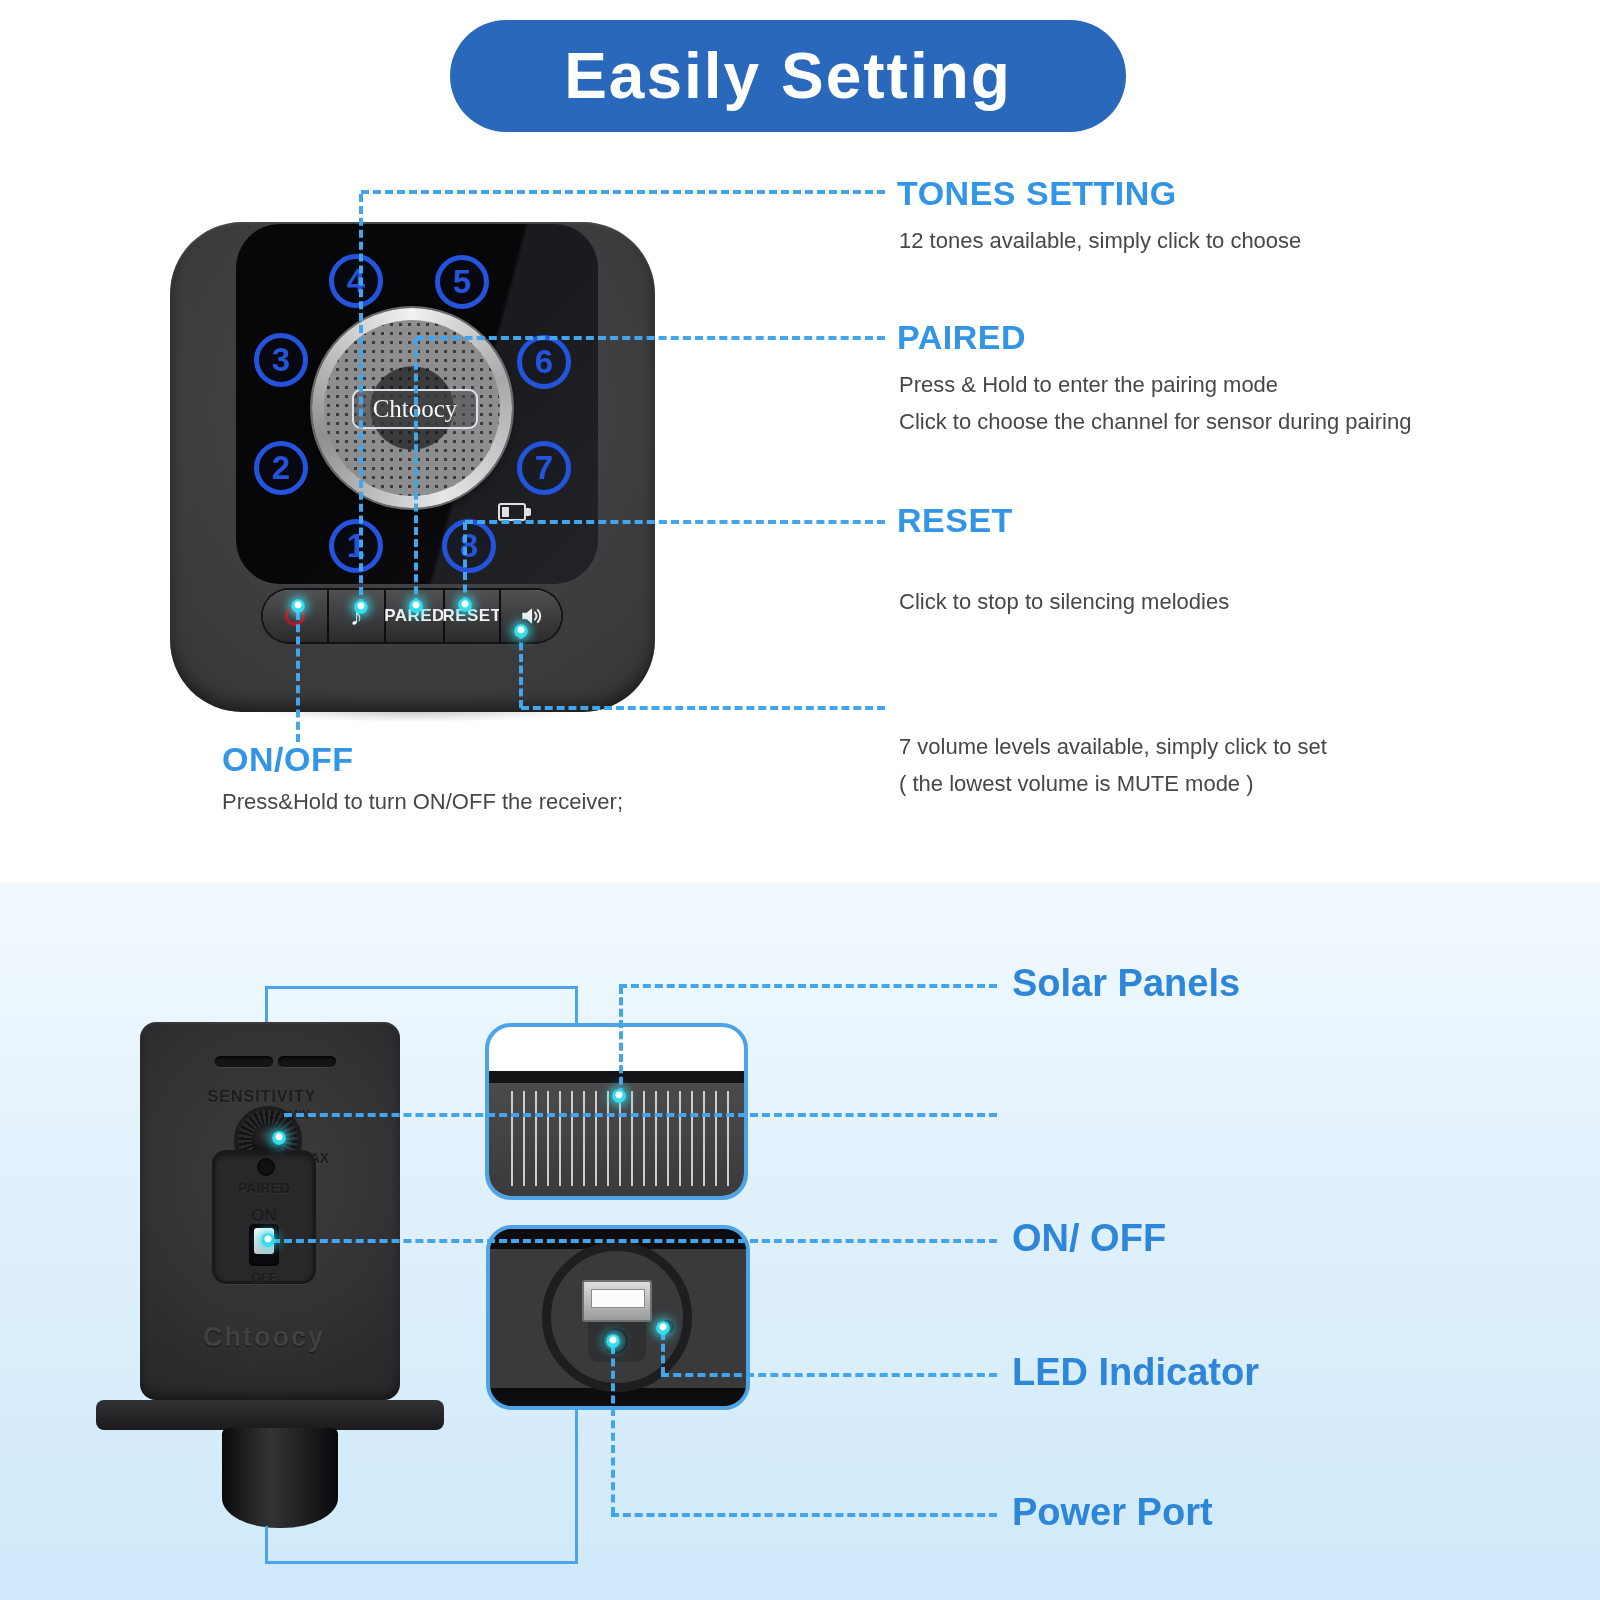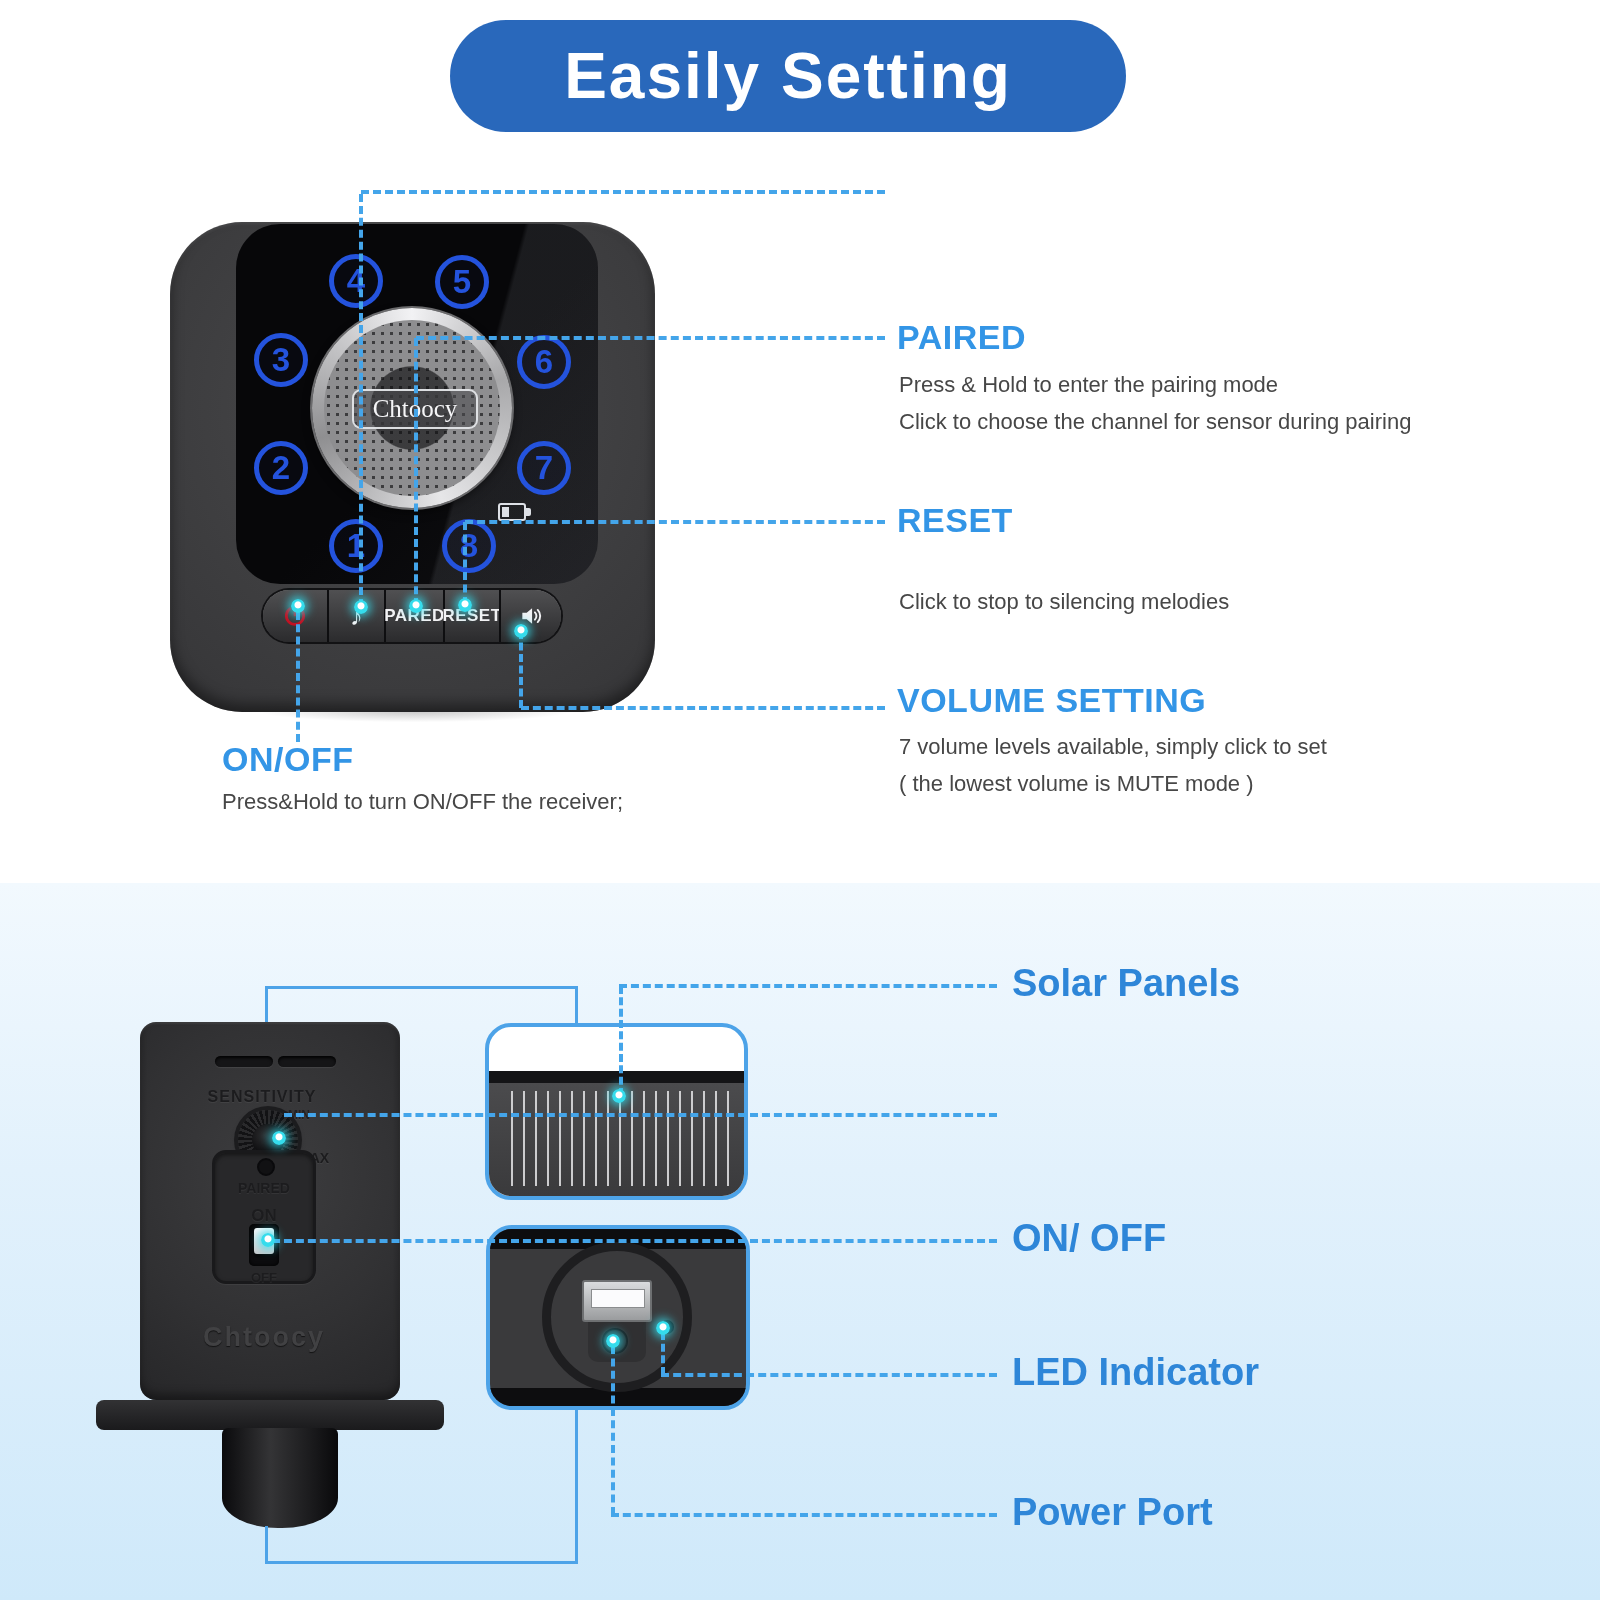--- a/index.html
+++ b/index.html
@@ -191,29 +191,30 @@
     <div class="dash-v" style="left:519px;top:631px;height:77px;"></div>
     <div class="dash-h" style="left:521px;top:706px;width:364px;"></div>
     <div class="dash-v" style="left:296px;top:612px;height:130px;"></div>
 
     <div class="dot" style="left:291px;top:599px;"></div>
     <div class="dot" style="left:354px;top:600px;"></div>
     <div class="dot" style="left:409px;top:599px;"></div>
     <div class="dot" style="left:458px;top:598px;"></div>
     <div class="dot" style="left:514px;top:624px;"></div>
 
+    <div class="co-title" style="left:897px;top:174px;">TONES SETTING</div>
+    <div class="co-line" style="left:899px;top:228px;">12 tones available, simply click to choose</div>
 
     <div class="co-title" style="left:897px;top:318px;">PAIRED</div>
     <div class="co-line" style="left:899px;top:372px;">Press &amp; Hold to enter the pairing mode</div>
     <div class="co-line" style="left:899px;top:409px;">Click to choose the channel for sensor during pairing</div>
 
     <div class="co-title" style="left:897px;top:501px;">RESET</div>
     <div class="co-line" style="left:899px;top:589px;">Click to stop to silencing melodies</div>
 
-    <div class="co-title" style="left:897px;top:681px;">VOLUME SETTING</div>
     <div class="co-line" style="left:899px;top:734px;">7 volume levels available, simply click to set</div>
     <div class="co-line" style="left:899px;top:771px;">( the lowest volume is MUTE mode )</div>
 
     <div class="co-title" style="left:222px;top:708px;margin-top:32px;">ON/OFF</div>
     <div class="co-line" style="left:222px;top:789px;">Press&amp;Hold to turn ON/OFF the receiver;</div>
   </div>
 
   <div class="sec-bottom"></div>
 
   <div class="sensor-body"></div>

